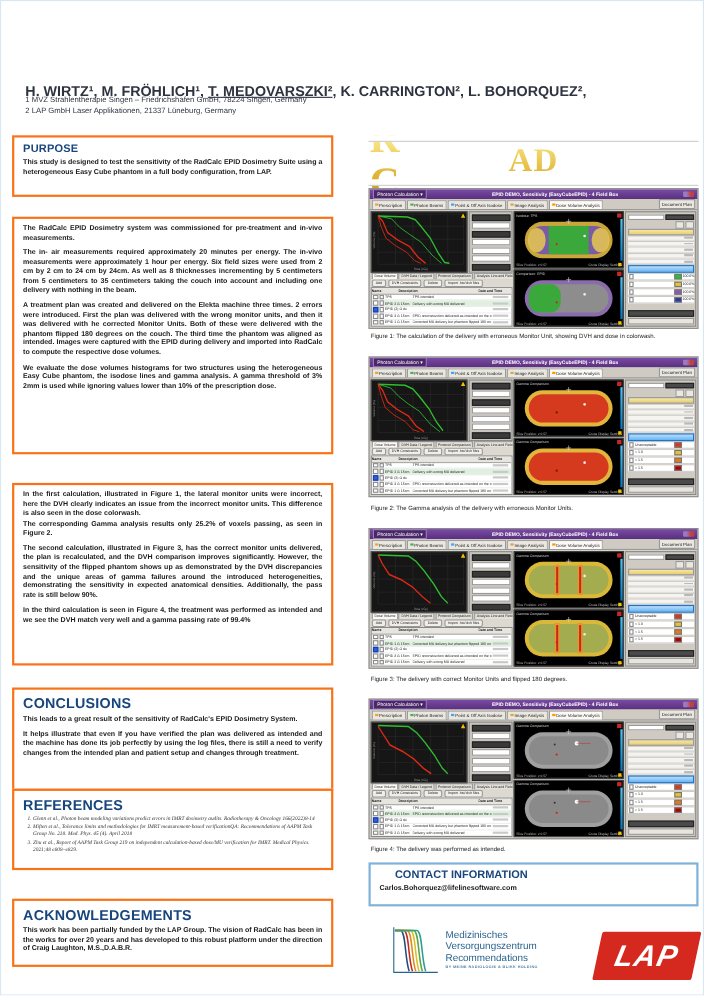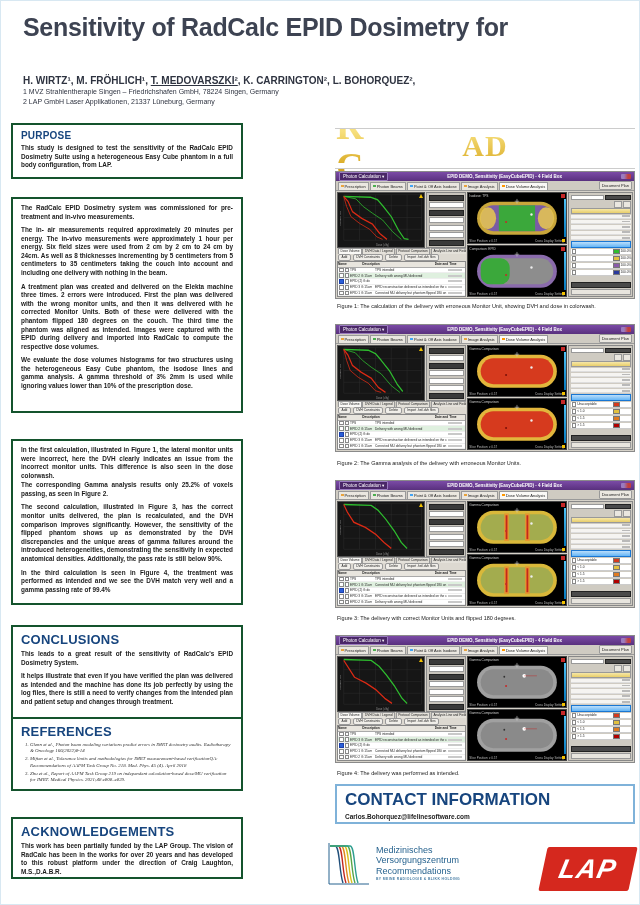--- a/index.html
+++ b/index.html
@@ -1,25 +1,25 @@
 <!DOCTYPE html>
 <html><head>
 <meta charset="utf-8">
 <style>
   html,body{margin:0;padding:0;background:#fff;}
   .poster{position:relative;width:640px;height:905px;background:#fff;border:1px solid #D8E8F2;box-sizing:border-box;
           font-family:"Liberation Sans",sans-serif;overflow:hidden;}
   
   .title{position:absolute;left:22px;top:12px;width:580px;color:#3D4352;font-weight:bold;
          font-size:25px;line-height:1.13;letter-spacing:-.3px;}
-  .authors{position:absolute;left:22px;top:74px;width:590px;font-size:10px;font-weight:bold;color:#2E3340;}
+  .authors{position:absolute;left:22px;top:74px;width:590px;font-size:13px;font-weight:bold;color:#2E3340;}
   .authors .ul{text-decoration:underline;}
   .affils{position:absolute;left:22px;top:86px;width:590px;font-size:7px;color:#2E3340;line-height:1.45;}
   
-  .box{position:absolute;left:10px;width:232px;border:2px solid #14532d;background:#fff;
+  .box{position:absolute;left:10px;width:292px;border:2px solid #f97316;background:#fff;
        box-sizing:border-box;padding:5px 8px 4px;}
   .box h2{margin:0 0 3px;color:#17457E;font-size:10px;letter-spacing:.2px;}
   .box h2.big{font-size:13px;}
   .box p{margin:0 0 5px;font-size:6.4px;font-weight:600;color:#1B1B1B;line-height:1.34;text-align:justify;}
   .box p:last-child{margin-bottom:0;}
   .box ol{margin:1px 0 0;padding-left:9px;font-family:"Liberation Serif",serif;font-style:italic;
           font-size:4.9px;color:#333;line-height:1.3;}
   .box ol li{margin-bottom:1.5px;}
   
   .radcalc{position:absolute;left:334px;top:122px;width:300px;text-align:center;
@@ -105,36 +105,35 @@
   .srow{height:3.4px;background:#F5F4F1;border-bottom:0.25px solid #ddd;display:flex;justify-content:flex-end;align-items:center;}
   .srow i{width:8px;height:1.8px;background:#B9B9B9;margin-right:1px;}
   .bluehead{height:4.5px;background:linear-gradient(#BBDEFB,#64B5F6);border:0.5px solid #1976D2;}
   .lg{display:flex;align-items:center;height:5px;gap:1px;background:#fff;border-bottom:0.25px solid #ccc;padding:0 1px;}
   .lgl{flex:1;white-space:nowrap;overflow:hidden;}
   .sw{width:4.5px;height:3px;border:0.25px solid #777;flex:0 0 4.5px;}
   .lgp{width:9px;flex:0 0 9px;text-align:right;white-space:nowrap;}
   
   .contact{position:absolute;left:334px;top:783px;width:300px;height:40px;border:2px solid #7FB2D9;
            background:#fff;box-sizing:border-box;padding:4px 8px;}
-  .contact h2{margin:0 0 3px;color:#17457E;font-size:17px;}
+  .contact h2{margin:0 14px 3px;color:#17457E;font-size:10px;}
   .contact .mail{font-size:6.5px;font-weight:bold;color:#1B1B1B;}
-  .mvz{position:absolute;left:324px;top:838px;display:flex;gap:5px;align-items:flex-start;}
+  .mvz{position:absolute;left:353px;top:838px;display:flex;gap:5px;align-items:flex-start;}
   .mvztxt{color:#27638F;font-size:9px;line-height:1.15;padding-top:6px;}
   .mvzsub{font-size:3.4px;letter-spacing:.4px;color:#4A7FA6;margin-top:1.5px;font-weight:bold;}
   .lap{position:absolute;left:542px;top:846px;width:90px;height:44px;background:#D5281E;border-radius:2px;
        transform:skewX(-12deg);display:flex;align-items:center;justify-content:center;}
   .lap span{color:#fff;font-weight:bold;font-style:italic;font-size:27px;letter-spacing:1px;}
 </style>
 </head>
 <body>
 
 <div class="poster">
 
   <div class="title">
-    <div>Sensitivity of RadCalc EPID Dosimetry for</div>
   </div>
   <div class="authors"><span>H. WIRTZ¹, M. FRÖHLICH¹, </span><span class="ul">T. MEDOVARSZKI²</span><span>, K. CARRINGTON², L. BOHORQUEZ²,</span></div>
   <div class="affils">
     <div>1 MVZ Strahlentherapie Singen – Friedrichshafen GmbH, 78224 Singen, Germany</div>
     <div>2 LAP GmbH Laser Applikationen, 21337 Lüneburg, Germany</div>
   </div>
 
   <div class="box" style="top:122px;height:56px;">
     <h2>PURPOSE</h2>
     <p>This study is designed to test the sensitivity of the RadCalc EPID Dosimetry Suite using a heterogeneous Easy Cube phantom in a full body configuration, from LAP.</p>

